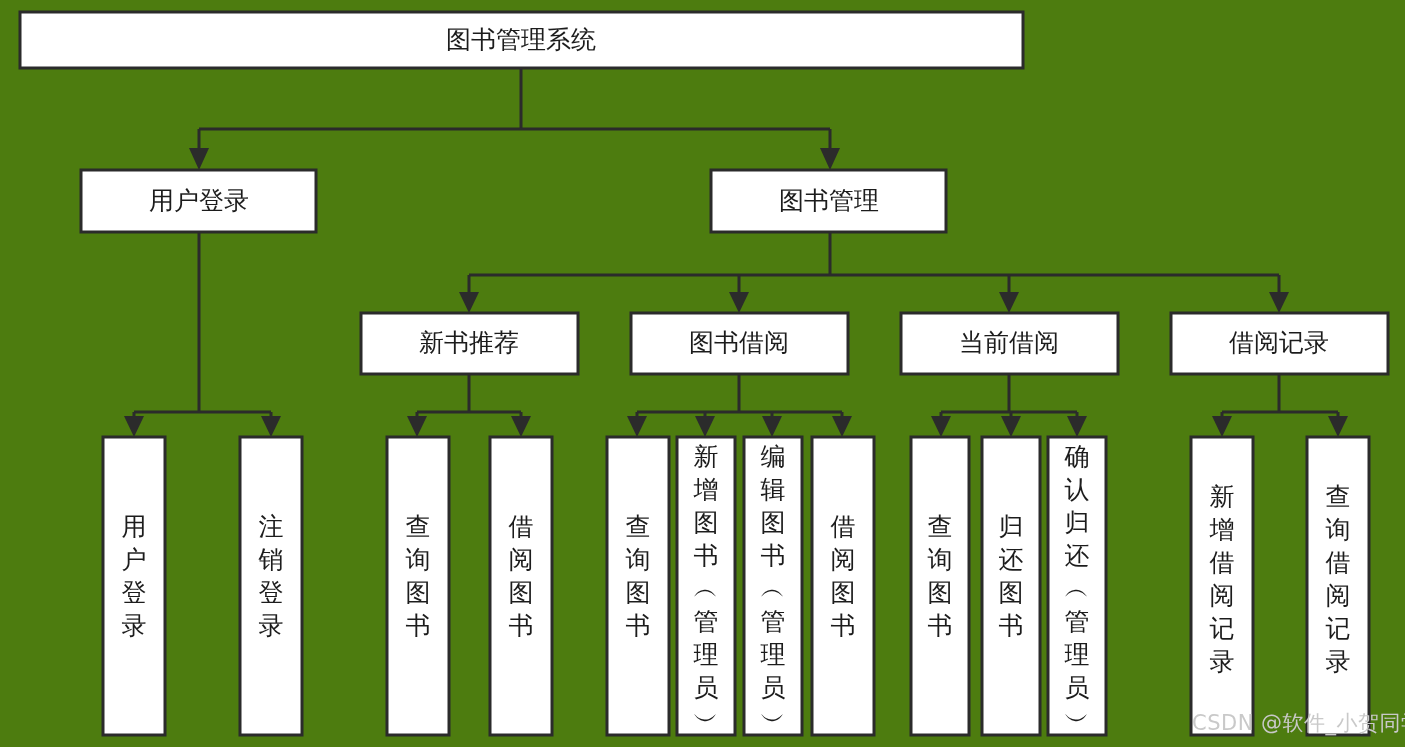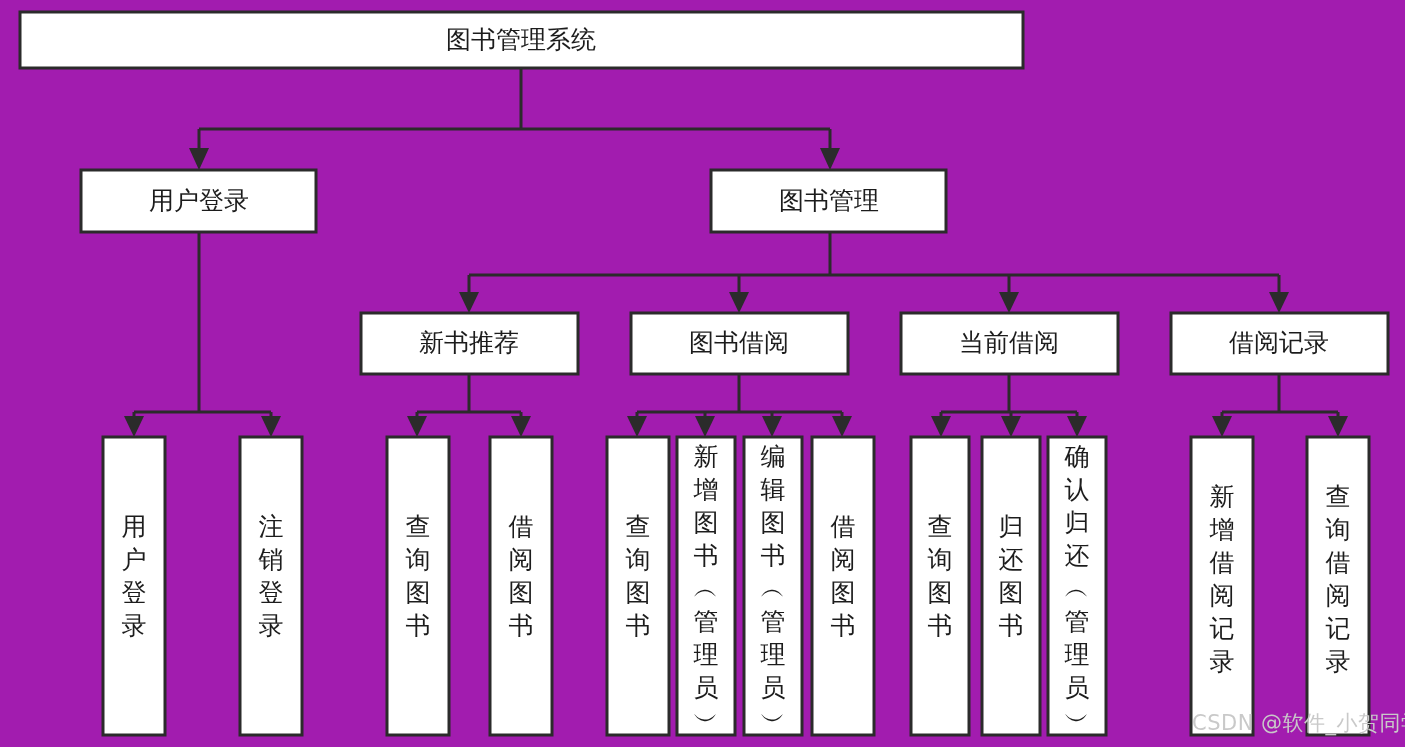--- a/index.html
+++ b/index.html
@@ -7,21 +7,21 @@
     padding: 0;
     background: #ffffff;
   }
   body {
     font-family: "DejaVu Sans", "Liberation Sans", sans-serif;
   }
   #diagram-root {
     position: relative;
     width: 1405px;
     height: 747px;
-    background: #a21caf;
+    background: #4d7c0f;
     overflow: hidden;
   }
   svg#flow {
     position: absolute;
     left: 0;
     top: 0;
     width: 1405px;
     height: 747px;
     display: block;
   }

